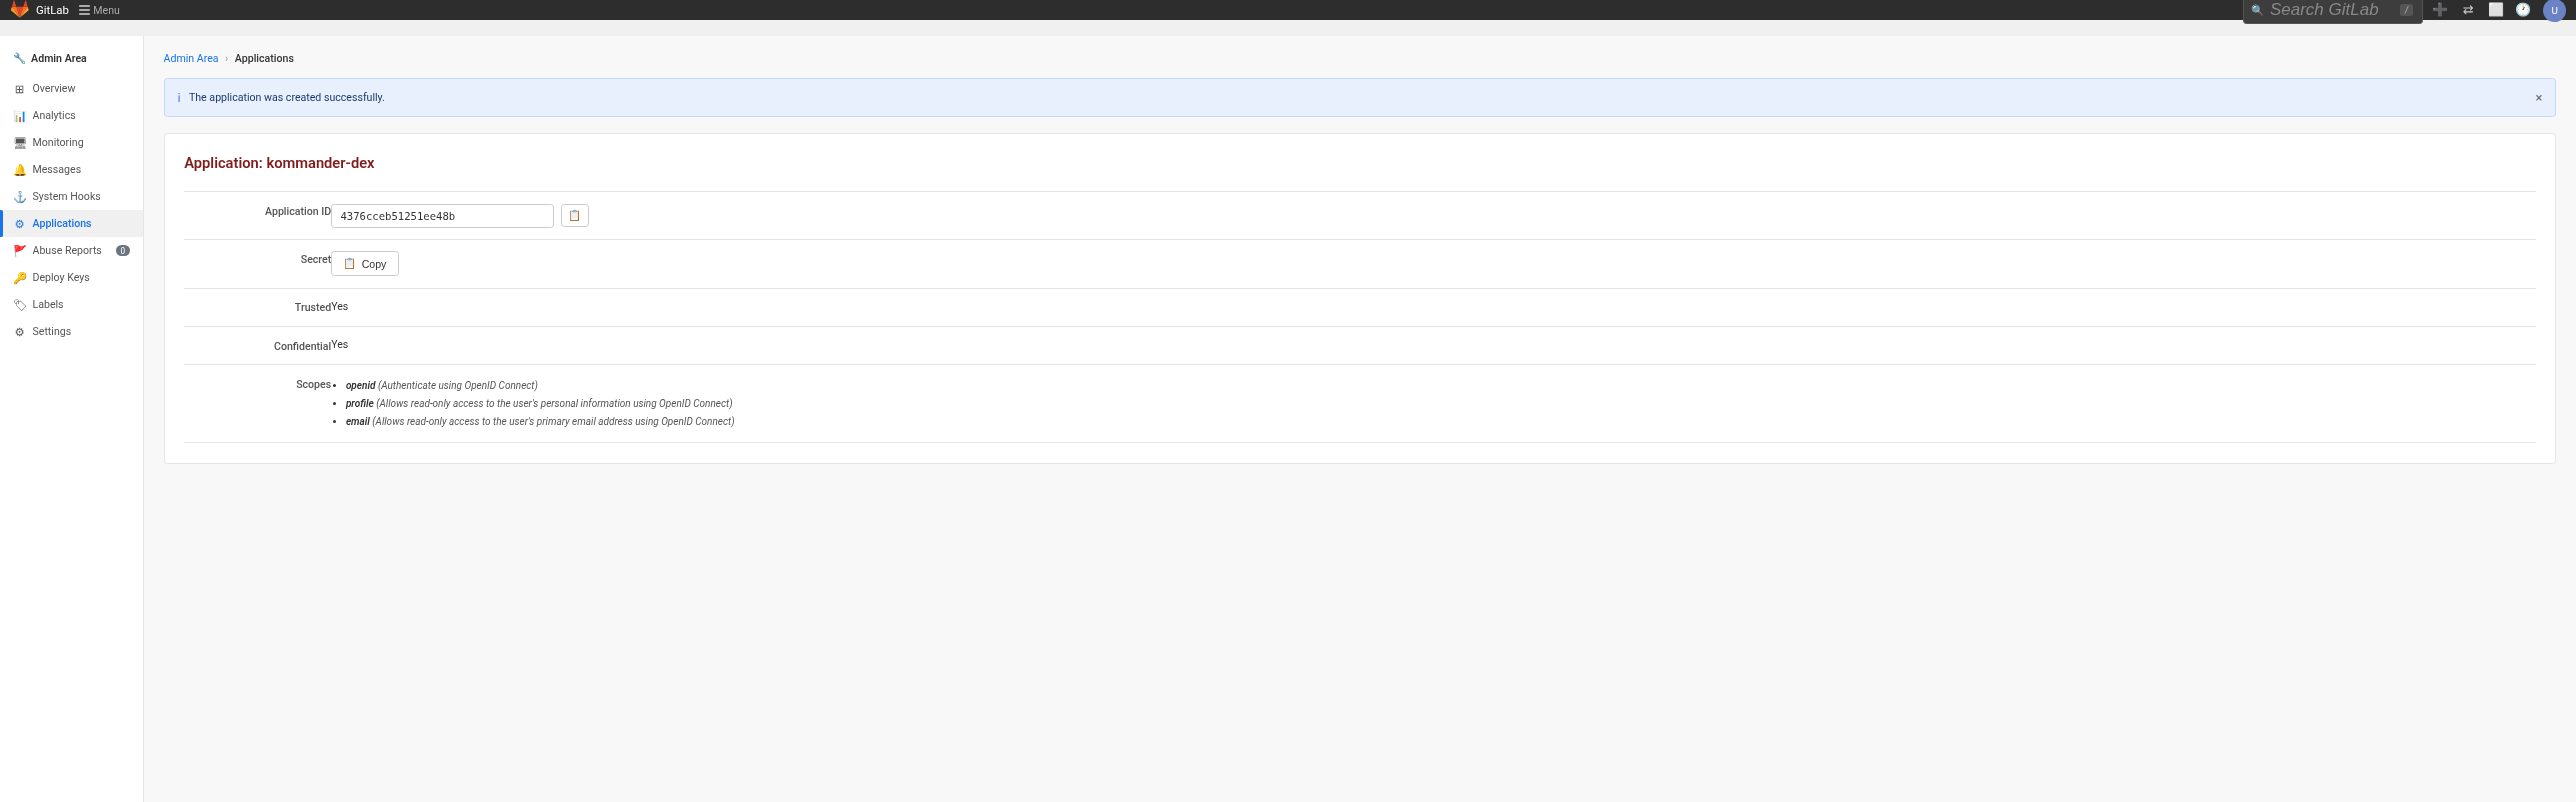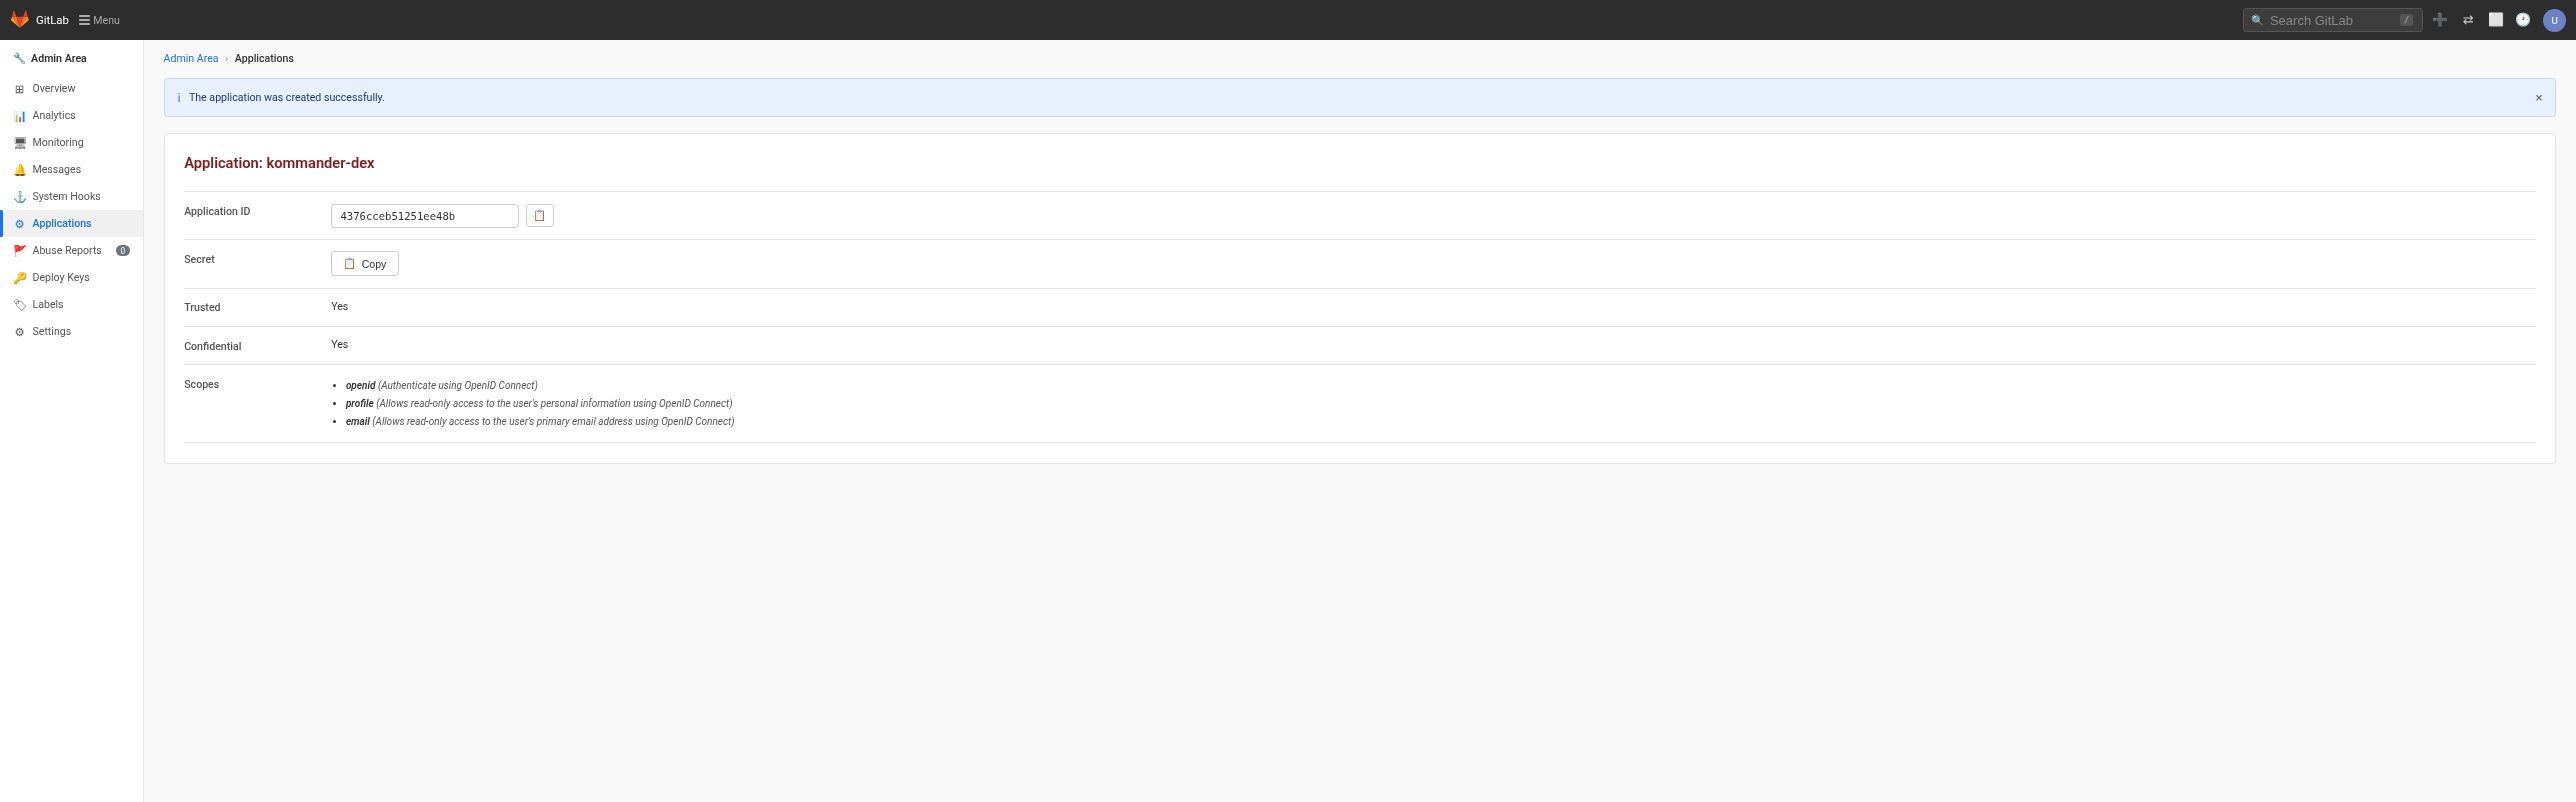--- a/index.html
+++ b/index.html
@@ -1,21 +1,21 @@
 <!DOCTYPE html>
 <html style="font-size:13px"><head>
   <meta charset="utf-8">
   <style>
     * { box-sizing: border-box; margin: 0; padding: 0; }
     body { font-family: -apple-system, BlinkMacSystemFont, 'Segoe UI', Roboto, sans-serif; font-size: 11.4px; color: #333; background: #f0f0f0; }
 
     
     .navbar {
       background: #2d2d2d;
-      height: 40px;
+      height: 20px;
       display: flex;
       align-items: center;
       padding: 0 9.8px;
       gap: 9.8px;
       position: fixed;
       top: 0; left: 0; right: 0;
       z-index: 100;
     }
     .navbar-brand {
       display: flex;
@@ -45,22 +45,23 @@
       border-radius: 3.3px;
       padding: 3.3px 8.2px;
       gap: 4.9px;
       width: 180px;
     }
     .navbar-search input {
       background: transparent;
       border: none;
       outline: none;
       color: #ccc;
-      font-size: 13px;
+      font-size: 17px;
       width: 100%;
+      font-style: italic;
     }
     .navbar-search input::placeholder { color: #888; }
     .search-slash {
       background: #555;
       color: #aaa;
       font-size: 9px;
       padding: 0.8px 4.1px;
       border-radius: 2.5px;
       font-family: monospace;
     }
@@ -230,20 +231,21 @@
       padding: 11.4px 0;
       align-items: flex-start;
     }
     .detail-label {
       width: 147px;
       min-width: 147px;
       font-size: 10.6px;
       color: #555;
       font-weight: 500;
       padding-top: 1.6px;
+      text-align: right;
     }
     .detail-value {
       flex: 1;
       font-size: 10.6px;
       color: #333;
     }
     .detail-value.link-value {
       color: #1a73e8;
     }
 
@@ -254,21 +256,21 @@
       gap: 6.5px;
     }
     .app-id-input {
       border: 0.8px solid #ccc;
       border-radius: 3.3px;
       padding: 4.9px 8.2px;
       font-size: 10.6px;
       font-family: monospace;
       color: #333;
       background: #fff;
-      width: 188px;
+      width: 223px;
     }
     .copy-btn-small {
       border: 0.8px solid #ccc;
       background: #fff;
       border-radius: 3.3px;
       padding: 4.1px 6.5px;
       cursor: pointer;
       color: #555;
       font-size: 10.6px;
       display: flex;

